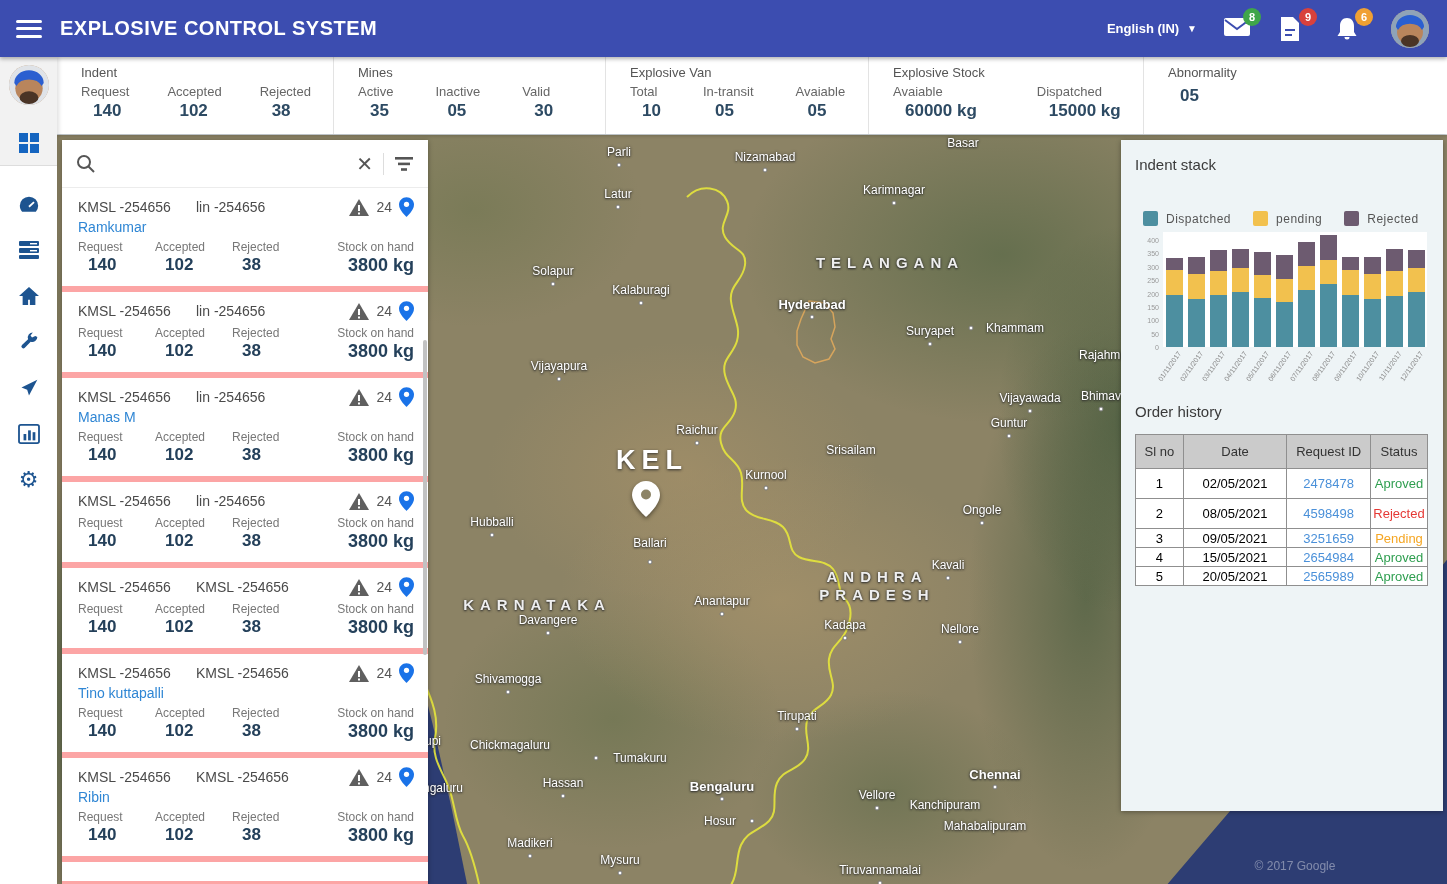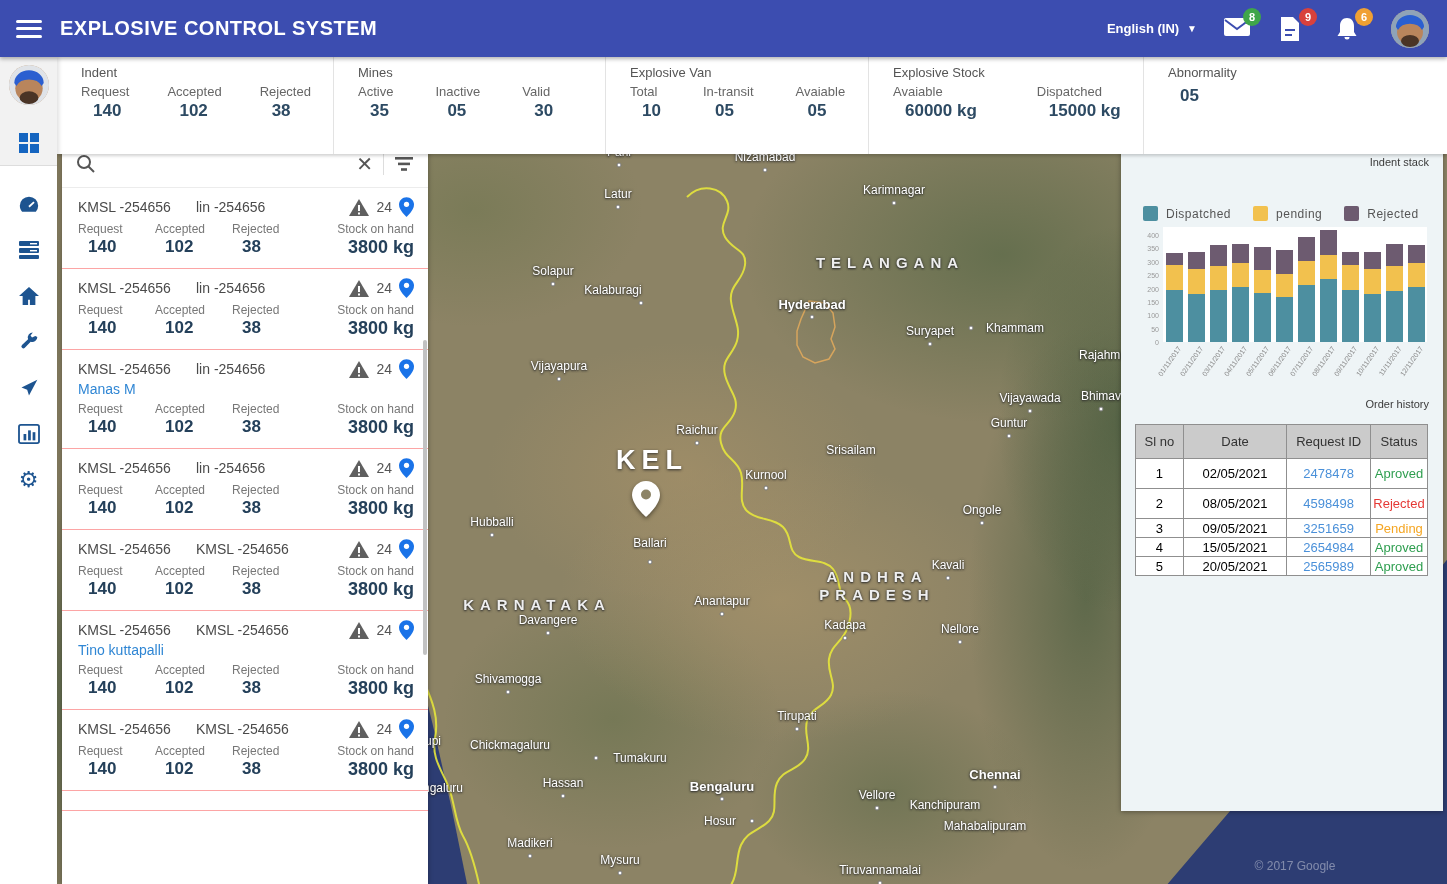--- a/index.html
+++ b/index.html
@@ -14,21 +14,21 @@
   #header-right{margin-left:auto;display:flex;align-items:center;gap:26px;padding-right:18px;}
   #lang{display:flex;align-items:center;gap:8px;color:#fff;font-size:13px;font-weight:bold;cursor:pointer;}
   #lang .caret{font-size:10px;}
   .hicon{position:relative;width:30px;height:26px;cursor:pointer;}
   .hicon svg{display:block;}
   .badge{position:absolute;top:-8px;right:-8px;min-width:18px;height:18px;border-radius:50%;color:#fff;font-size:11px;font-weight:bold;display:flex;align-items:center;justify-content:center;}
   .badge.green{background:#3fa54a;}.badge.red{background:#d8413c;}.badge.orange{background:#f0a033;}
   #header-avatar{width:38px;height:38px;border-radius:50%;overflow:hidden;background:#caa27c;cursor:pointer;}
 
   
-  #stats-bar{position:absolute;left:57px;top:57px;width:1390px;height:97px;background:#fff;z-index:20;display:flex;box-shadow:0 2px 3px rgba(0,0,0,.18);}
+  #stats-bar{position:absolute;left:57px;top:57px;width:1390px;height:77px;background:#fff;z-index:20;display:flex;box-shadow:0 2px 3px rgba(0,0,0,.18);}
   .stat-section{padding:8px 0 0 24px;border-left:1px solid #e3e3e3;height:100%;}
   .stat-section:first-child{border-left:none;}
   .stat-title{font-size:13px;color:#555;margin-bottom:4px;}
   .stat-items{display:flex;}
   .stat-item{display:flex;flex-direction:column;}
   .stat-label{font-size:13px;color:#666;}
   .stat-value{font-size:17px;font-weight:bold;color:#2d4a63;margin-top:2px;text-indent:12px;}
 
   
   #sidebar{position:absolute;left:0;top:57px;width:57px;height:827px;background:#fff;z-index:25;box-shadow:2px 0 4px rgba(0,0,0,.12);}
@@ -65,38 +65,38 @@
   #kel-pin{position:absolute;filter:drop-shadow(0 2px 2px rgba(0,0,0,.45));}
   #map-attrib{position:absolute;transform:translate(-50%,-50%);color:rgba(255,255,255,.4);font-size:12px;}
 
   
   #list-panel{position:absolute;left:62px;top:140px;width:366px;height:744px;background:#fff;z-index:10;box-shadow:0 1px 5px rgba(0,0,0,.35);overflow:hidden;}
   #search-row{height:48px;display:flex;align-items:center;padding:0 14px;border-bottom:1px solid #ececec;}
   #search-input{flex:1;border:none;outline:none;font-size:14px;margin:0 10px;color:#333;background:transparent;}
   .sr-sep{width:1px;height:22px;background:#ddd;margin:0 10px;}
   .sr-btn{cursor:pointer;display:flex;align-items:center;color:#555;}
   #clear-x{font-size:20px;color:#555;}
-  .card{padding:9px 14px 10px 16px;border-bottom:1px solid #fca5a5;cursor:pointer;}
+  .card{padding:9px 14px 10px 16px;border-bottom:6px solid #fca5a5;cursor:pointer;}
   .card-top{display:flex;align-items:center;font-size:14px;color:#4a4a4a;}
   .cid{width:118px;}
   .cid2{flex:1;}
   .card-alert{display:flex;align-items:center;gap:7px;}
   .alert-count{font-size:14px;color:#555;}
   .card-name{font-size:14px;color:#2f86d4;margin-top:2px;}
   .card-stats{display:flex;margin-top:5px;}
   .cs{display:flex;flex-direction:column;width:77px;}
   .cs.stock{margin-left:auto;width:auto;align-items:flex-end;}
   .cl{font-size:12px;color:#777;}
   .cv{font-size:17px;font-weight:bold;color:#24405a;margin-top:1px;text-indent:10px;}
   .cs.stock .cv{font-size:18px;text-indent:0;}
   #panel-scrollbar{position:absolute;right:1px;top:200px;width:4px;height:315px;background:#c2c2c2;border-radius:2px;}
 
   
   #right-panel{position:absolute;left:1121px;top:140px;width:322px;height:671px;background:#eef4f6;z-index:10;box-shadow:0 1px 5px rgba(0,0,0,.35);padding:16px 14px;}
-  .panel-title{font-size:11px;color:#3a3a3a;text-align:right;}
+  .panel-title{font-size:15px;color:#3a3a3a;}
   #legend{display:flex;align-items:center;gap:22px;margin:38px 0 6px 8px;}
   .leg-item{display:flex;align-items:center;gap:8px;font-size:12px;color:#555;letter-spacing:.5px;}
   .leg-sq{width:15px;height:15px;border-radius:2px;display:inline-block;}
   #chart{display:flex;margin-top:2px;}
   #chart-yaxis{position:relative;width:28px;height:115px;}
   #chart-yaxis span{position:absolute;right:4px;font-size:7px;color:#999;transform:translateY(50%);}
   #chart-plot{position:relative;width:264px;height:115px;background:#fff;display:flex;align-items:flex-end;justify-content:space-around;}
   .bar{width:17px;display:flex;flex-direction:column-reverse;}
   .bar i{display:block;width:100%;}
   #chart-xlabels{display:flex;margin-left:28px;width:264px;}
@@ -131,21 +131,21 @@
         <span class="mdot" style="left:708px;top:35px"></span>
         <span class="ml city" style="left:837px;top:55px">Karimnagar</span>
         <span class="mdot" style="left:837px;top:68px"></span>
         <span class="ml city" style="left:561px;top:59px">Latur</span>
         <span class="mdot" style="left:561px;top:72px"></span>
         <span class="ml city" style="left:496px;top:136px">Solapur</span>
         <span class="mdot" style="left:496px;top:149px"></span>
         <span class="ml state" style="left:833px;top:127px">TELANGANA</span>
         <span class="ml city-bold" style="left:755px;top:169px">Hyderabad</span>
         <span class="mdot" style="left:755px;top:182px"></span>
-        <span class="ml city" style="left:556px;top:155px">Kalaburagi</span>
+        <span class="ml city" style="left:584px;top:155px">Kalaburagi</span>
         <span class="mdot" style="left:584px;top:168px"></span>
         <span class="ml city" style="left:873px;top:196px">Suryapet</span>
         <span class="mdot" style="left:873px;top:209px"></span>
         <span class="ml city" style="left:958px;top:193px">Khammam</span>
         <span class="mdot" style="left:914px;top:193px"></span>
         <span class="ml city" style="left:502px;top:231px">Vijayapura</span>
         <span class="mdot" style="left:502px;top:244px"></span>
         <span class="ml city" style="left:1046px;top:220px">Rajahmu</span>
         <span class="ml city" style="left:973px;top:263px">Vijayawada</span>
         <span class="mdot" style="left:973px;top:276px"></span>
@@ -428,20 +428,21 @@
                 <rect x="9" y="6" width="2" height="6" fill="#fff"></rect>
                 <rect x="9" y="13.5" width="2" height="2" fill="#fff"></rect>
               </svg>
               <span class="alert-count">24</span>
               <svg width="15" height="20" viewBox="0 0 16 21">
                 <path d="M8,0 C3.6,0 0,3.6 0,8 c0,6 8,13 8,13 s8,-7 8,-13 C16,3.6 12.4,0 8,0 z" fill="#1a73e8"></path>
                 <circle cx="8" cy="7.6" r="2.8" fill="#fff"></circle>
               </svg>
             </span>
      </div>
+     <div class="card-name">Ramkumar</div>
      <div class="card-stats">
        <div class="cs">
               <span class="cl">Request</span>
               <span class="cv">140</span>
             </div>
        <div class="cs">
               <span class="cl">Accepted</span>
               <span class="cv">102</span>
             </div>
        <div class="cs">
@@ -646,20 +647,21 @@
                 <rect x="9" y="6" width="2" height="6" fill="#fff"></rect>
                 <rect x="9" y="13.5" width="2" height="2" fill="#fff"></rect>
               </svg>
               <span class="alert-count">24</span>
               <svg width="15" height="20" viewBox="0 0 16 21">
                 <path d="M8,0 C3.6,0 0,3.6 0,8 c0,6 8,13 8,13 s8,-7 8,-13 C16,3.6 12.4,0 8,0 z" fill="#1a73e8"></path>
                 <circle cx="8" cy="7.6" r="2.8" fill="#fff"></circle>
               </svg>
             </span>
      </div>
+     <div class="card-name">Ribin</div>
      <div class="card-stats">
        <div class="cs">
               <span class="cl">Request</span>
               <span class="cv">140</span>
             </div>
        <div class="cs">
               <span class="cl">Accepted</span>
               <span class="cv">102</span>
             </div>
        <div class="cs">

